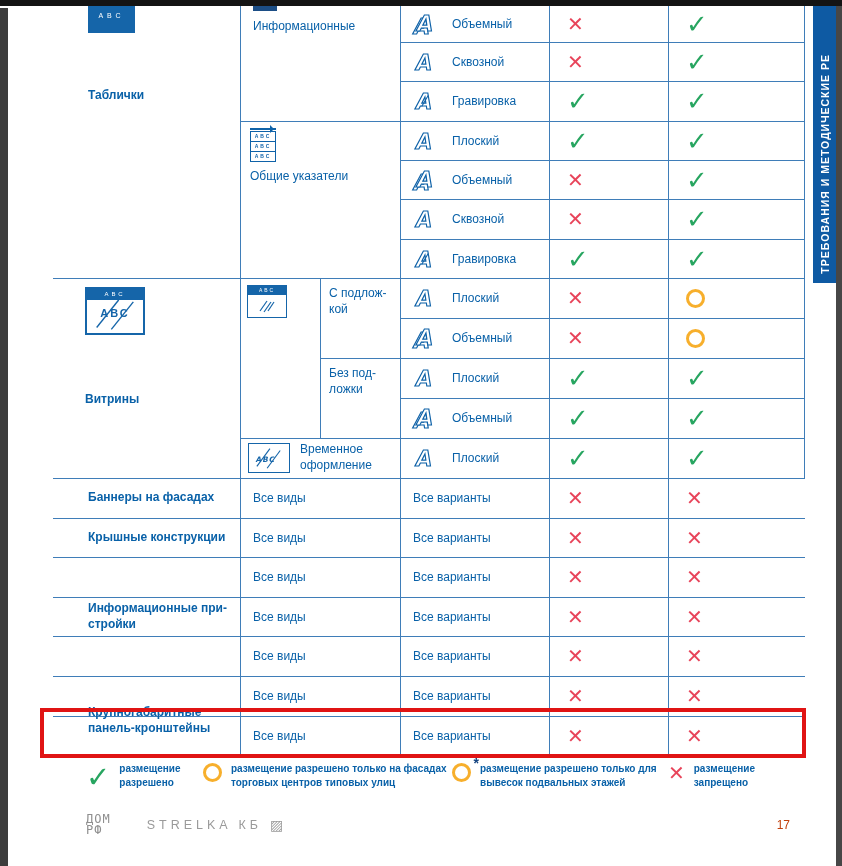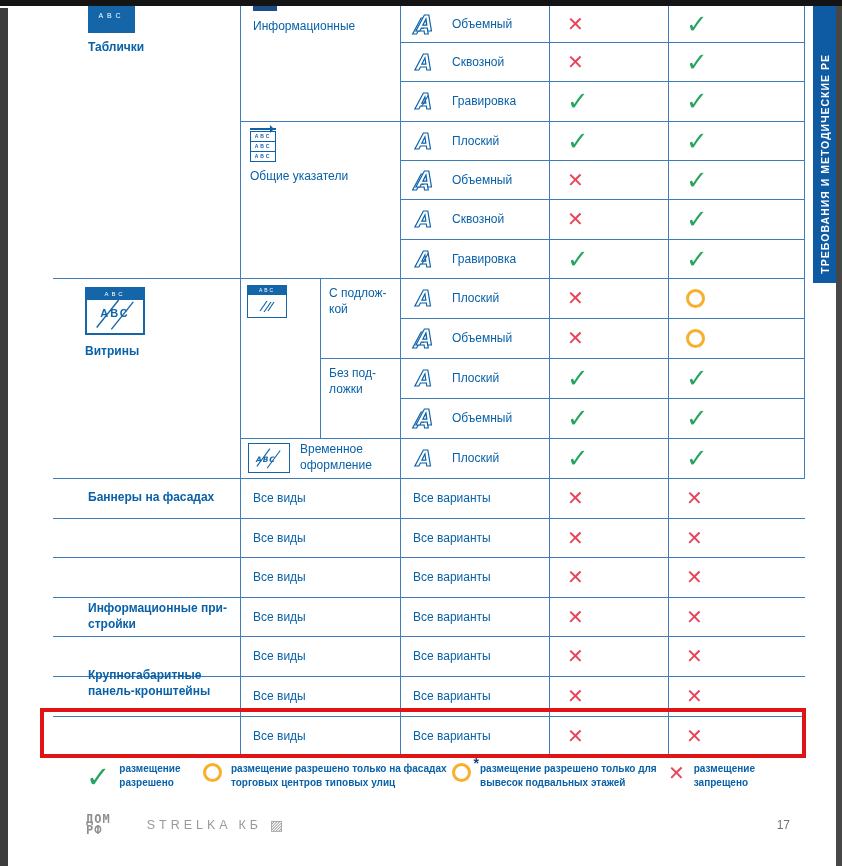--- a/index.html
+++ b/index.html
@@ -12,21 +12,21 @@
   
   .banner{position:absolute;left:813px;top:6px;width:23px;height:277px;background:#0E5AA3;
           overflow:hidden;display:flex;flex-direction:column;justify-content:flex-end;align-items:center;}
   .banner span{writing-mode:vertical-rl;transform:rotate(180deg);color:#fff;font-weight:bold;
           font-size:10.5px;letter-spacing:1px;white-space:nowrap;padding-top:9px;}
   
   .table{position:absolute;left:53px;top:6px;width:752px;height:750px;}
   .vl{position:absolute;width:1px;background:#3F7DB8;}
   .hl{position:absolute;height:1px;background:#3F7DB8;}
   .cell{position:absolute;box-sizing:border-box;color:#0961A8;font-size:12px;display:flex;}
-  .c1{left:0;width:187px;}
+  .c1{left:0;width:187px;gap:48px;}
   .c2{left:187px;width:160px;}
   .c2a{left:187px;width:80px;}
   .c3{left:267px;width:80px;}
   .c4{left:347px;width:149px;}
   .c5{left:496px;width:119px;}
   .c6{left:615px;width:137px;}
   .colflex{flex-direction:column;align-items:flex-start;}
   .bold{font-weight:bold;}
   .vcell{align-items:center;gap:13px;padding-left:13px;}
   .mcell{align-items:center;padding-left:18px;}
@@ -71,25 +71,25 @@
   
   .highlight{position:absolute;left:40px;top:708px;width:766px;height:50px;border:4px solid #E01414;box-sizing:border-box;z-index:6;}
   
   .legend{position:absolute;left:0;top:762px;width:842px;height:48px;}
   .litem{position:absolute;display:flex;gap:9px;align-items:flex-start;}
   .litem .mark{margin-top:1px;}
   .legend .mark[data-mark-type="check"]::before{font-size:29px;}
   .ltext{font-size:10px;font-weight:bold;color:#0961A8;line-height:1.4;}
   
   .footer{position:absolute;left:86px;top:814px;width:704px;display:flex;align-items:center;color:#8F8F8F;}
-  .domrf{display:flex;flex-direction:column;font-family:"DejaVu Sans Mono",monospace;font-weight:bold;
+  .domrf{display:flex;flex-direction:column;font-family:"DejaVu Sans Mono",monospace;font-weight:normal;
          font-size:12px;line-height:0.95;letter-spacing:1px;color:#8F8F8F;}
   .strelka{margin-left:36px;font-size:12.5px;letter-spacing:4px;color:#9A9A9A;}
   .hatch{margin-left:8px;font-size:14px;color:#9A9A9A;}
-  .pagenum{margin-left:auto;font-size:12px;color:#737373;}
+  .pagenum{margin-left:auto;font-size:12px;color:#c2410c;}
 </style>
 </head>
 <body>
 
 <div class="screen">
 
   <div class="bar-top"></div>
   <div class="bar-left"></div>
   <div class="bar-right"></div>
 
@@ -360,20 +360,23 @@
     <div class="cell c4 skind" style="top:472px;height:40px">
         <span>Все варианты</span>
       </div>
     <div class="cell c5 mcell" style="top:472px;height:40px">
         <span class="mark" data-mark="table.simple_rows.0.m1" data-mark-type="cross"></span>
       </div>
     <div class="cell c6 mcell" style="top:472px;height:40px">
         <span class="mark" data-mark="table.simple_rows.0.m2" data-mark-type="cross"></span>
       </div>
 
+    <div class="cell c1 scat" style="top:512px;height:39px">
+        <span class="wrap" style="width:150px">Крышные конструкции</span>
+      </div>
     <div class="cell c2 skind" style="top:512px;height:39px">
         <span>Все виды</span>
       </div>
     <div class="cell c4 skind" style="top:512px;height:39px">
         <span>Все варианты</span>
       </div>
     <div class="cell c5 mcell" style="top:512px;height:39px">
         <span class="mark" data-mark="table.simple_rows.1.m1" data-mark-type="cross"></span>
       </div>
     <div class="cell c6 mcell" style="top:512px;height:39px">
@@ -415,21 +418,21 @@
     <div class="cell c4 skind" style="top:630px;height:40px">
         <span>Все варианты</span>
       </div>
     <div class="cell c5 mcell" style="top:630px;height:40px">
         <span class="mark" data-mark="table.simple_rows.4.m1" data-mark-type="cross"></span>
       </div>
     <div class="cell c6 mcell" style="top:630px;height:40px">
         <span class="mark" data-mark="table.simple_rows.4.m2" data-mark-type="cross"></span>
       </div>
 
-    <div class="cell c1 scat" style="top:658px;height:40px">
+    <div class="cell c1 scat" style="top:695px;height:40px">
         <span class="wrap" style="width:150px">Крупногабаритные панель-кронштейны</span>
       </div>
     <div class="cell c2 skind" style="top:670px;height:40px">
         <span>Все виды</span>
       </div>
     <div class="cell c4 skind" style="top:670px;height:40px">
         <span>Все варианты</span>
       </div>
     <div class="cell c5 mcell" style="top:670px;height:40px">
         <span class="mark" data-mark="table.simple_rows.5.m1" data-mark-type="cross"></span>

